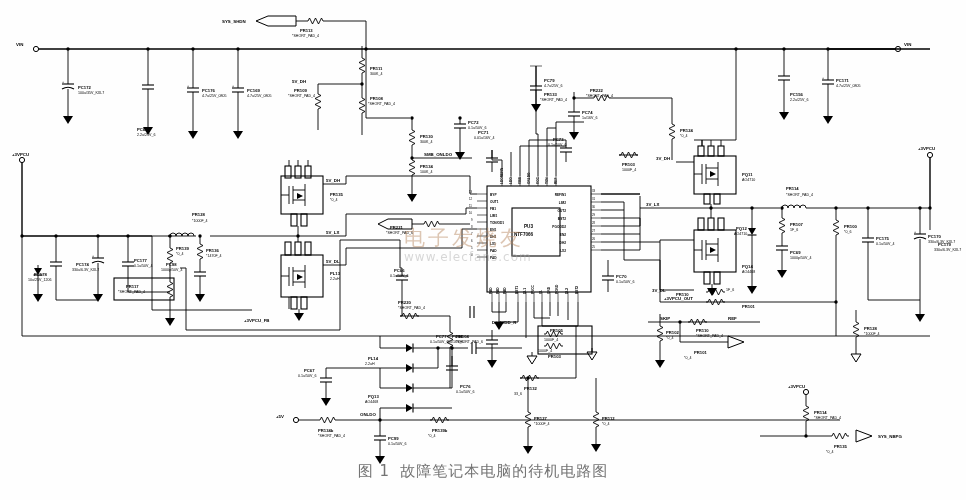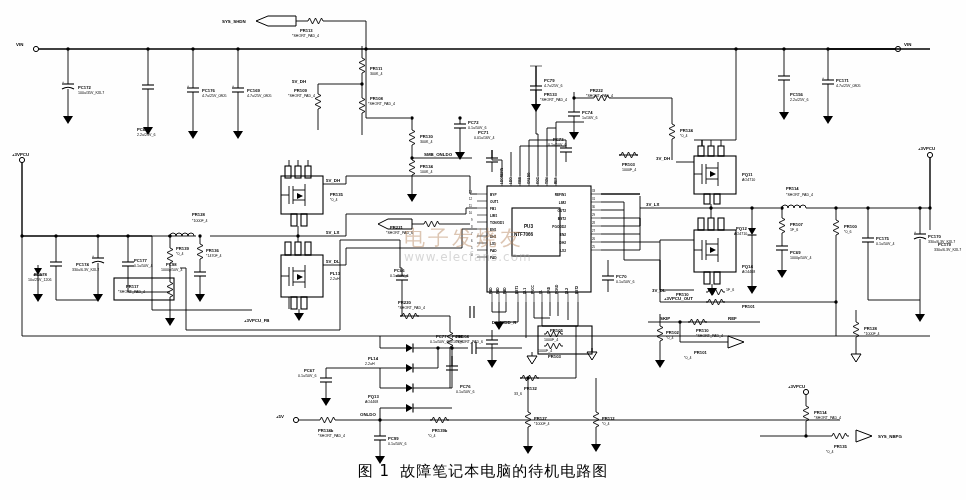--- a/index.html
+++ b/index.html
@@ -11,21 +11,21 @@
 
   
   #sheet{position:absolute;left:0;top:0;width:966px;height:466px;}
   #sheet svg{display:block;}
 
   
   #caption{
     position:absolute;left:0;top:462px;width:966px;
     text-align:center;
     font-family:"DejaVu Sans", sans-serif;
-    font-size:15px;color:#000000;letter-spacing:1px;
+    font-size:15px;color:#737373;letter-spacing:1px;
   }
   #caption .capnum{margin-right:10px;}
 
   
   #wm{
     position:absolute;left:404px;top:228px;width:220px;height:44px;
     pointer-events:none;opacity:.45;
   }
   #wm .wm1{
     font-family:"DejaVu Serif",serif;font-size:21px;color:#b5835a;

